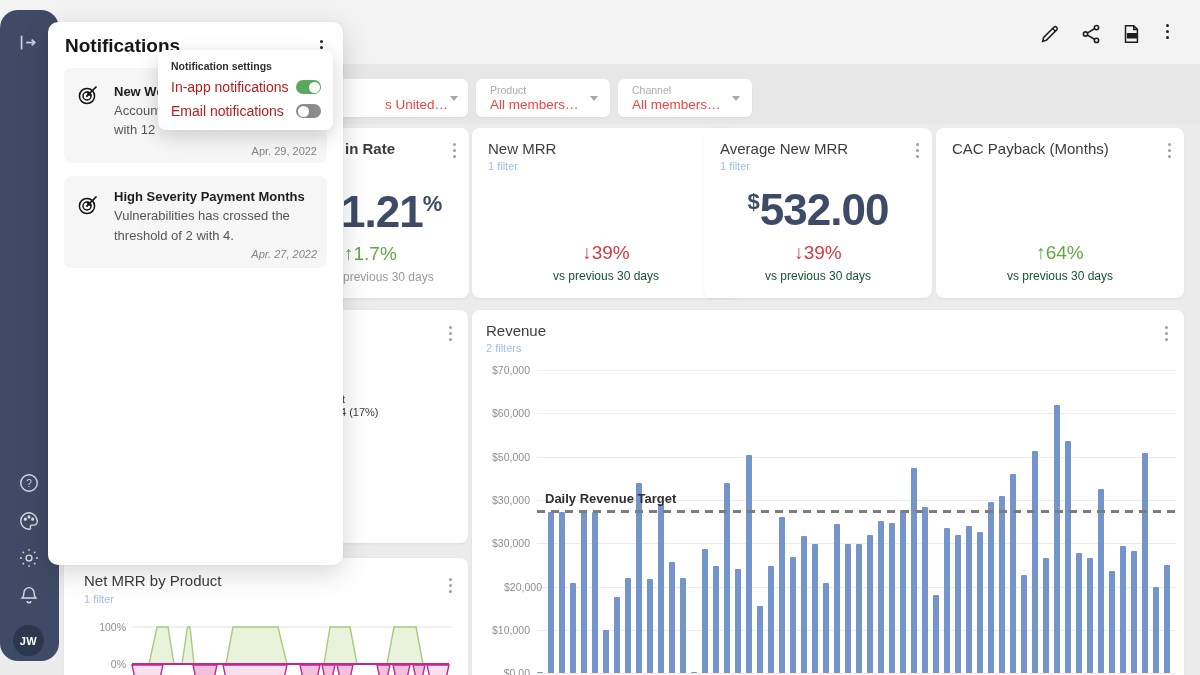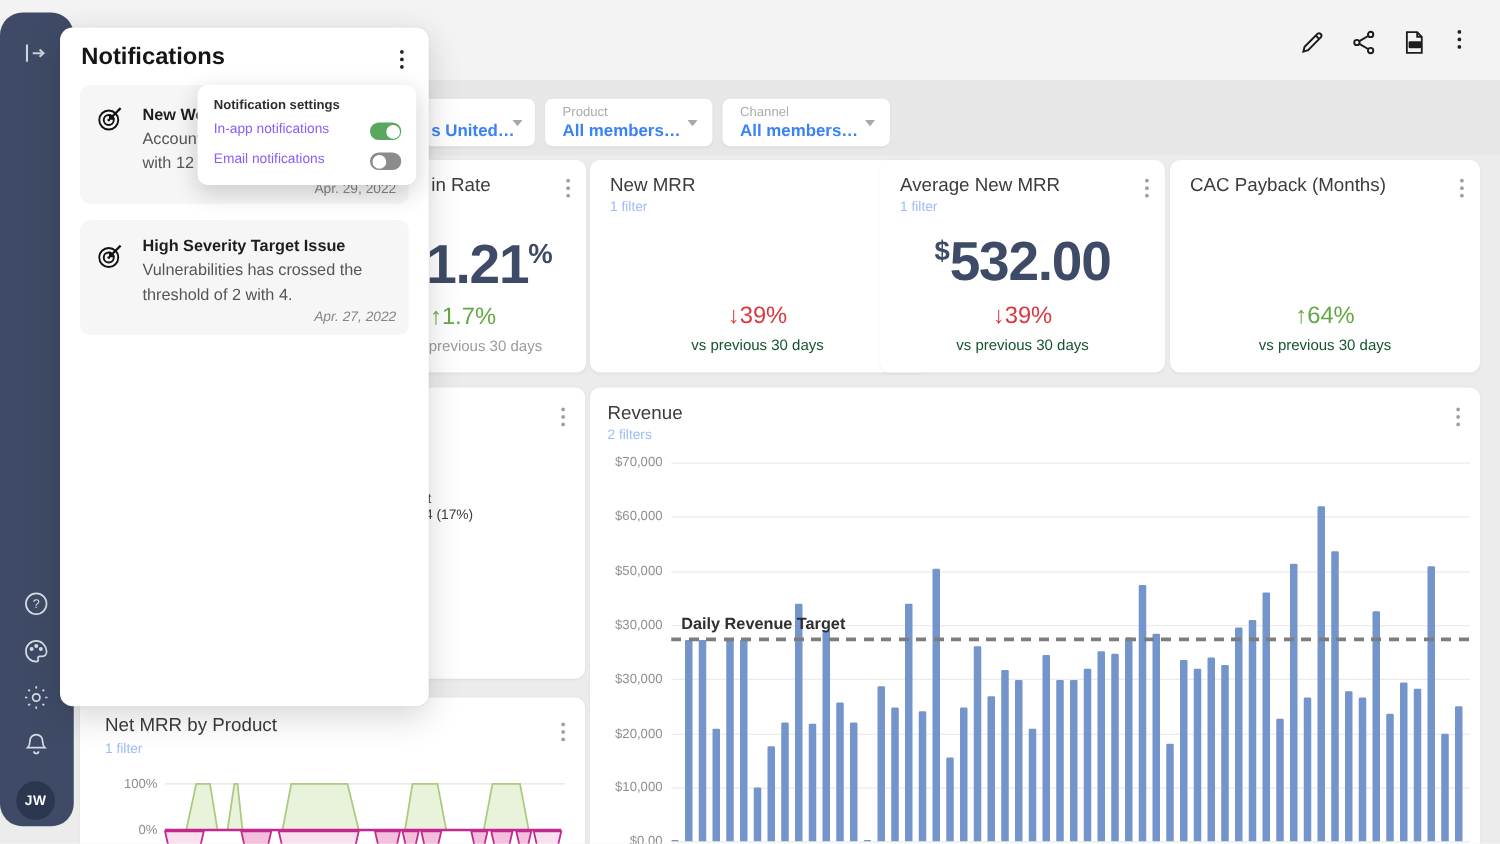--- a/index.html
+++ b/index.html
@@ -19,23 +19,23 @@
           background:#2b364f;color:#fff;font-size:11px;font-weight:bold;letter-spacing:.4px;
           display:flex;align-items:center;justify-content:center;}
 
   
   .hdr-btn{width:22px;height:22px;top:23px;cursor:pointer;}
   .kebab{display:flex;flex-direction:column;gap:2.5px;align-items:center;cursor:pointer;}
   .kebab i{width:3.4px;height:3.4px;border-radius:50%;background:#222;display:block;}
   .kebab.gray i{background:#9e9e9e;}
 
   
-  .fbox{top:79px;height:38px;background:#fff;border-radius:6px;box-shadow:0 1px 2px rgba(0,0,0,.05);}
+  .fbox{top:79px;height:38px;background:#fff;border-radius:6px;box-shadow:0 1px 2px rgba(0,0,0,.05);margin-left:40px;}
   .fbox .flabel{position:absolute;left:14px;top:5px;font-size:10.5px;color:#ababab;}
-  .fbox .fvalue{position:absolute;left:14px;top:18px;font-size:13.5px;color:#3b82f6;font-weight:700;}
+  .fbox .fvalue{position:absolute;left:14px;top:18px;font-size:13.5px;color:#ef4444;font-weight:400;}
   .chev{position:absolute;width:0;height:0;border-left:4.5px solid transparent;border-right:4.5px solid transparent;
         border-top:5.5px solid #a8a8a8;top:17px;}
 
   
   .card{background:#fff;border-radius:8px;box-shadow:0 1px 3px rgba(0,0,0,.06);}
   .card-title{position:absolute;left:16px;top:12px;font-size:15px;color:#3c3c3c;font-weight:500;}
   .card-filters{position:absolute;left:16px;top:32px;font-size:11px;color:#9dbdf4;}
   .card-kebab{position:absolute;right:13px;top:15px;}
 
   .kpi-value{position:absolute;left:0;top:60px;width:100%;text-align:center;font-size:44px;font-weight:bold;
@@ -58,24 +58,24 @@
 
   
   .panel{left:48px;top:22px;width:295px;height:543px;background:#fff;border-radius:10px;z-index:40;
          box-shadow:0 8px 28px rgba(0,0,0,.16),0 0 2px rgba(0,0,0,.06);}
   .panel-title{position:absolute;left:17px;top:13px;font-size:19px;font-weight:bold;color:#161616;}
   .notif-item{position:absolute;left:16px;width:263px;background:#f6f6f6;border-radius:8px;cursor:pointer;}
   .ni-title{position:absolute;left:50px;font-size:13px;font-weight:bold;color:#1e1e1e;}
   .ni-body{position:absolute;left:50px;font-size:13px;color:#565656;line-height:1.5;}
   .ni-date{position:absolute;right:10px;font-size:11px;color:#858585;}
 
-  .popup{position:absolute;left:110px;top:46px;width:175px;height:80px;background:#fff;border-radius:8px;
+  .popup{position:absolute;left:110px;top:28px;width:175px;height:80px;background:#fff;border-radius:8px;
          box-shadow:0 6px 20px rgba(0,0,0,.18);z-index:41;}
   .popup-heading{position:absolute;left:13px;top:10px;font-size:10.5px;font-weight:bold;color:#2e2e2e;}
-  .popup-label{position:absolute;left:13px;font-size:11px;color:#8b5cf6;}
+  .popup-label{position:absolute;left:13px;font-size:14px;color:#b91c1c;}
   .toggle{position:absolute;right:12px;width:25px;height:14px;border-radius:8px;background:#8c8c8b;cursor:pointer;}
   .toggle .knob{position:absolute;top:1.5px;left:1.5px;width:11px;height:11px;border-radius:50%;background:#fff;}
   .toggle.on{background:#5aa75f;} .toggle.on .knob{left:12.5px;}
 
   svg{display:block;}
 </style>
 </head>
 <body>
 
 <div class="screen">
@@ -121,21 +121,21 @@
     <div class="fvalue">All members…</div>
     <div class="chev" style="right:12px;"></div>
   </div>
   <div class="abs fbox" style="left:578px;width:134px;">
     <div class="flabel">Channel</div>
     <div class="fvalue">All members…</div>
     <div class="chev" style="right:12px;"></div>
   </div>
 
   <div class="abs card" style="left:240px;top:128px;width:229px;height:170px;">
-    <div class="frag" style="left:105px;top:12px;font-size:15px;color:#3c3c3c;font-weight:400;">in Rate</div>
+    <div class="frag" style="left:105px;top:12px;font-size:15px;color:#3c3c3c;font-weight:700;">in Rate</div>
     <div class="card-kebab kebab gray">
         <i></i>
         <i></i>
         <i></i>
       </div>
     <div class="frag" style="left:101px;top:62px;font-size:44px;font-weight:bold;color:#3e4b66;letter-spacing:-1px;line-height:1;"><span>1.21</span><span class="sup">%</span></div>
     <div class="frag up" style="left:104px;top:115px;font-size:19px;font-weight:500;">↑1.7%</div>
     <div class="frag" style="left:103px;top:142px;font-size:12px;color:#9b9b9b;">previous 30 days</div>
   </div>
 
@@ -202,21 +202,21 @@
         <div class="gridline" style="top: 276.643px;"></div>
         <div class="gridline" style="top: 319.971px;"></div>
         <div class="gridline" style="top: 363.3px;"></div>
       </div>
     <div id="rev-ticks">
         <div class="tick-label" style="left: 8px; top: 54px;">$70,000</div>
         <div class="tick-label" style="left: 8px; top: 97.3286px;">$60,000</div>
         <div class="tick-label" style="left: 8px; top: 140.657px;">$50,000</div>
         <div class="tick-label" style="left: 8px; top: 183.986px;">$30,000</div>
         <div class="tick-label" style="left: 8px; top: 227.314px;">$30,000</div>
-        <div class="tick-label" style="left: 8px; top: 270.643px;">$20,000</div>
+        <div class="tick-label" style="left: 20px; top: 270.643px;">$20,000</div>
         <div class="tick-label" style="left: 8px; top: 313.971px;">$10,000</div>
         <div class="tick-label" style="left: 8px; top: 357.3px;">$0.00</div>
       </div>
     <div id="rev-bars">
         <div class="bar" style="left: 64.75px; top: 362px; height: 1.29986px; background: rgb(116, 149, 203);"></div>
         <div class="bar" style="left: 75.75px; top: 201.684px; height: 161.616px; background: rgb(116, 149, 203);"></div>
         <div class="bar" style="left: 86.75px; top: 201.684px; height: 161.616px; background: rgb(116, 149, 203);"></div>
         <div class="bar" style="left: 97.75px; top: 273.177px; height: 90.1234px; background: rgb(116, 149, 203);"></div>
         <div class="bar" style="left: 108.75px; top: 201.684px; height: 161.616px; background: rgb(116, 149, 203);"></div>
         <div class="bar" style="left: 119.75px; top: 201.684px; height: 161.616px; background: rgb(116, 149, 203);"></div>
@@ -358,21 +358,21 @@
     </div>
 
     <div class="notif-item" style="top:154px;height:92px;">
       <svg style="position:absolute;left:13px;top:18px;" width="22" height="22" viewBox="0 0 22 22" fill="none" stroke="#111" stroke-width="1.5">
         <circle cx="10" cy="12" r="7.6"></circle>
           <circle cx="10" cy="12" r="4"></circle>
           <circle cx="10" cy="12" r="1.1" fill="#111" stroke="none"></circle>
         <path d="M19.5 2.5L11 11" stroke-width="1.7"></path>
           <path d="M11 7.4V11h3.6" stroke-width="1.7"></path>
       </svg>
-      <div class="ni-title" style="top:13px;">High Severity Target Issue</div>
+      <div class="ni-title" style="top:13px;">High Severity Payment Months</div>
       <div class="ni-body" style="top:30px;width:192px;">Vulnerabilities has crossed the threshold of 2 with 4.</div>
       <div class="ni-date" style="bottom:8px;font-style:italic;">Apr. 27, 2022</div>
     </div>
 
     <div class="popup">
       <div class="popup-heading">Notification settings</div>
       <div class="popup-label" style="top:29px;">In-app notifications</div>
       <div class="toggle on" style="top:30px;">
           <div class="knob"></div>
         </div>

